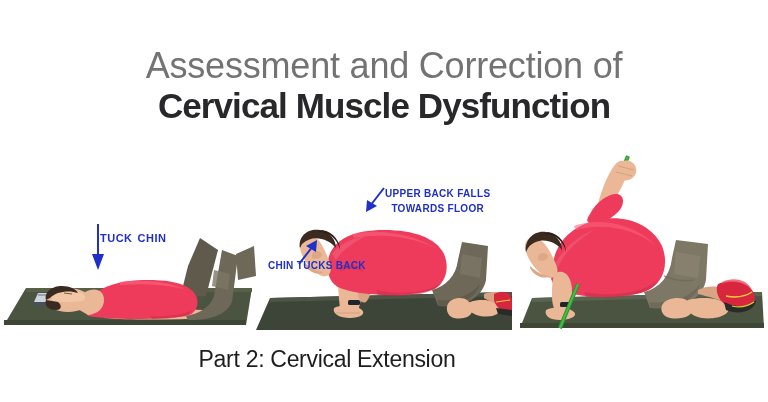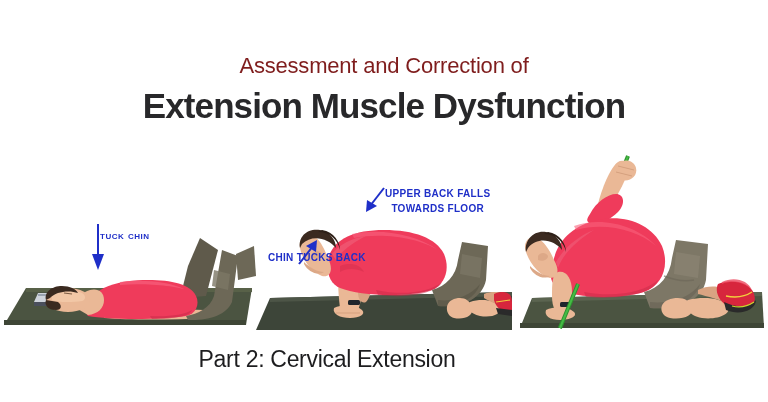--- a/index.html
+++ b/index.html
@@ -18,23 +18,23 @@
   }
 
   
   .title-block {
     position:absolute;
     left:0; top:50px;
     width:768px;
     text-align:center;
   }
   .title-kicker {
-    font-size:22px;
+    font-size:36px;
     line-height:32px;
-    color:#7f1d1d;
+    color:#737373;
     font-weight:400;
     letter-spacing:-0.2px;
   }
   .title-main {
     font-size:35px;
     line-height:44px;
     color:#28282a;
     font-weight:700;
     letter-spacing:-0.9px;
     margin-top:2px;
@@ -68,38 +68,38 @@
   .anno {
     position:absolute;
     color:#1f2fc8;
     font-weight:700;
     white-space:nowrap;
     letter-spacing:0.3px;
   }
   .anno-smallcaps { font-size:9px; font-variant:small-caps; text-transform:lowercase; letter-spacing:.5px; }
   .anno-caps { font-size:10px; text-transform:uppercase; }
 
-  #anno-tuck-chin { left:100px; top:228px; font-size:12px; }
+  #anno-tuck-chin { left:100px; top:228px; font-size:16px; }
   #anno-upper-back { left:385px; top:188px; }
   #anno-upper-back .l2 { display:block; text-align:center; margin-top:4px; }
-  #anno-chin-tucks { left:268px; top:252px; }
+  #anno-chin-tucks { left:268px; top:260px; }
 
   .arrow-svg { position:absolute; overflow:visible; }
   #arrow-tuck-chin { left:88px;  top:222px; }
   #arrow-upper-back { left:363px; top:186px; }
   #arrow-chin-tucks { left:296px; top:238px; }
 </style>
 </head>
 <body>
 
 <div id="slide">
 
   <div class="title-block">
     <div class="title-kicker">Assessment and Correction of</div>
-    <div class="title-main">Extension Muscle Dysfunction</div>
+    <div class="title-main">Cervical Muscle Dysfunction</div>
   </div>
 
   <div class="panel" id="panel-1">
     <svg class="photo" viewBox="0 0 256 180" preserveAspectRatio="none">
       <rect x="0" y="0" width="256" height="180" fill="#ffffff"></rect>
 
       <polygon points="4,175 246,175 252,138 26,138" fill="#4b5441"></polygon>
       <polygon points="4,175 246,175 246,170 4,170" fill="#3e4636"></polygon>
       <polygon points="26,138 252,138 252,142 26,142" fill="#586148"></polygon>
 

